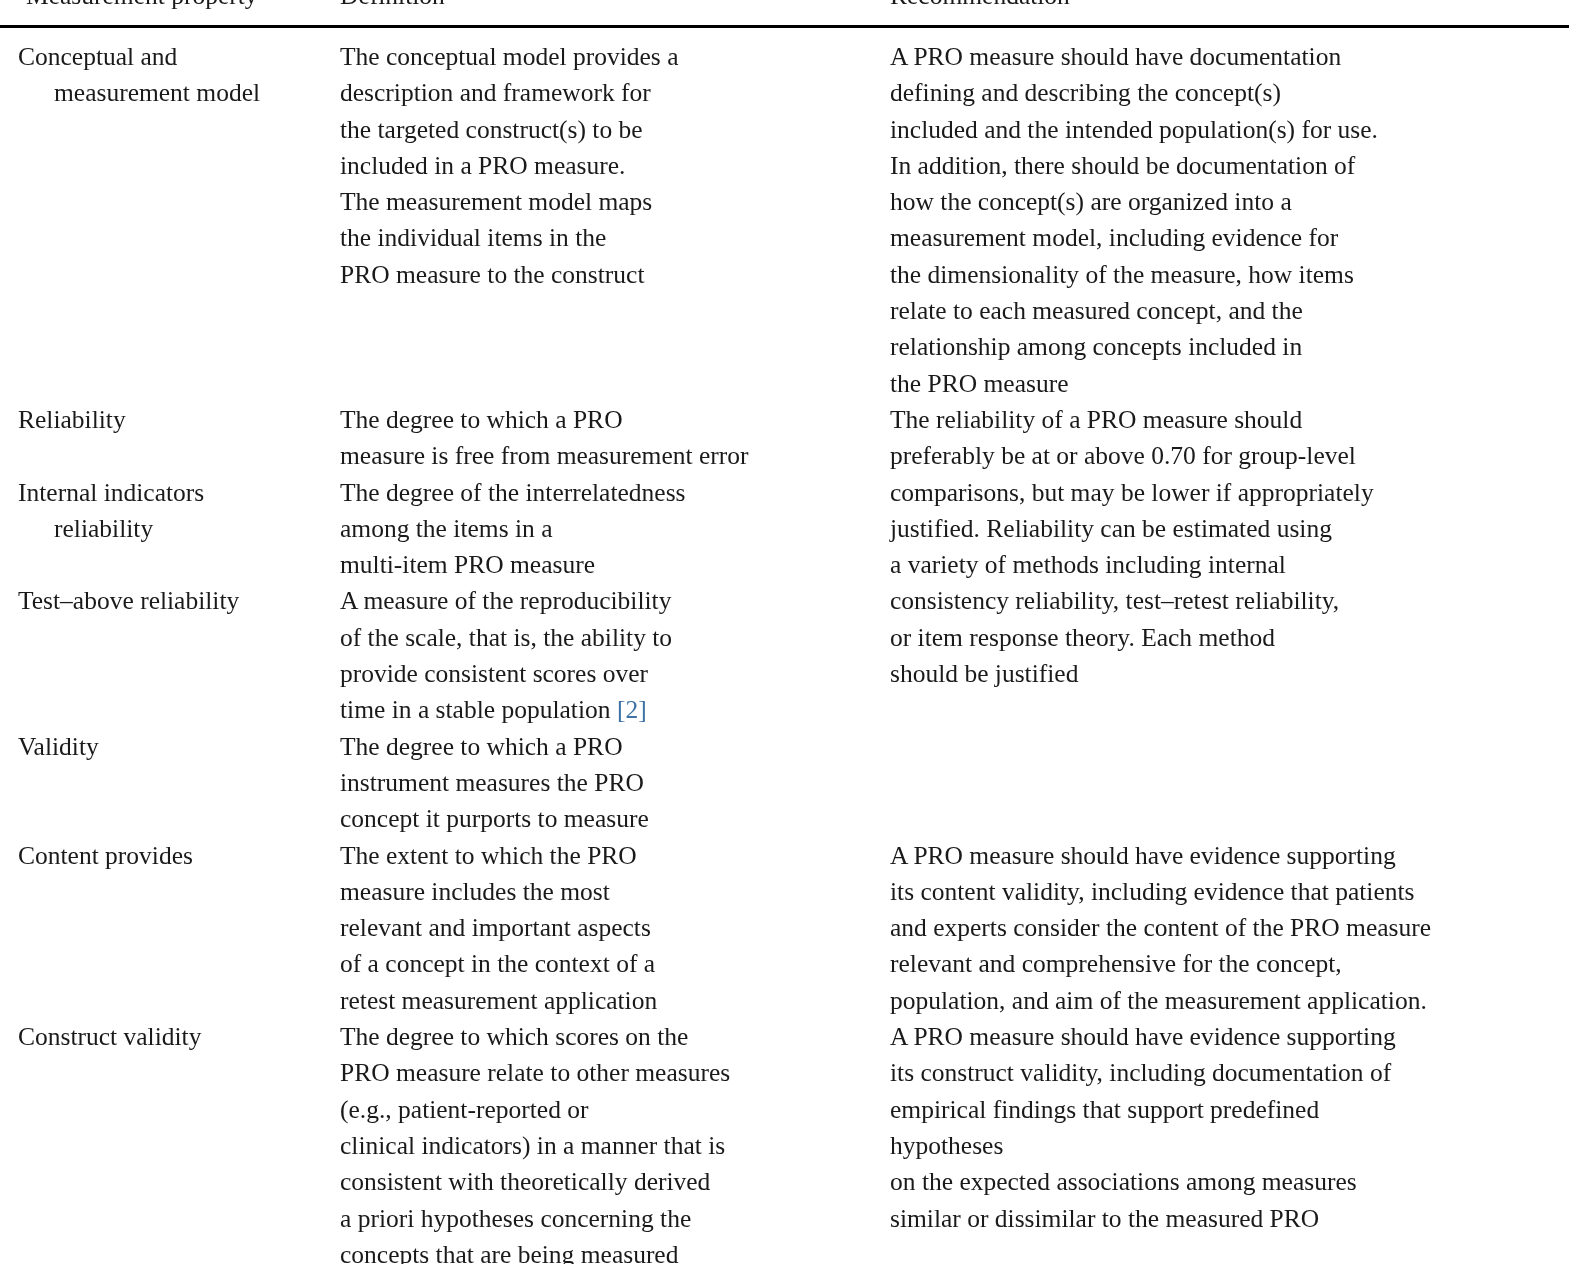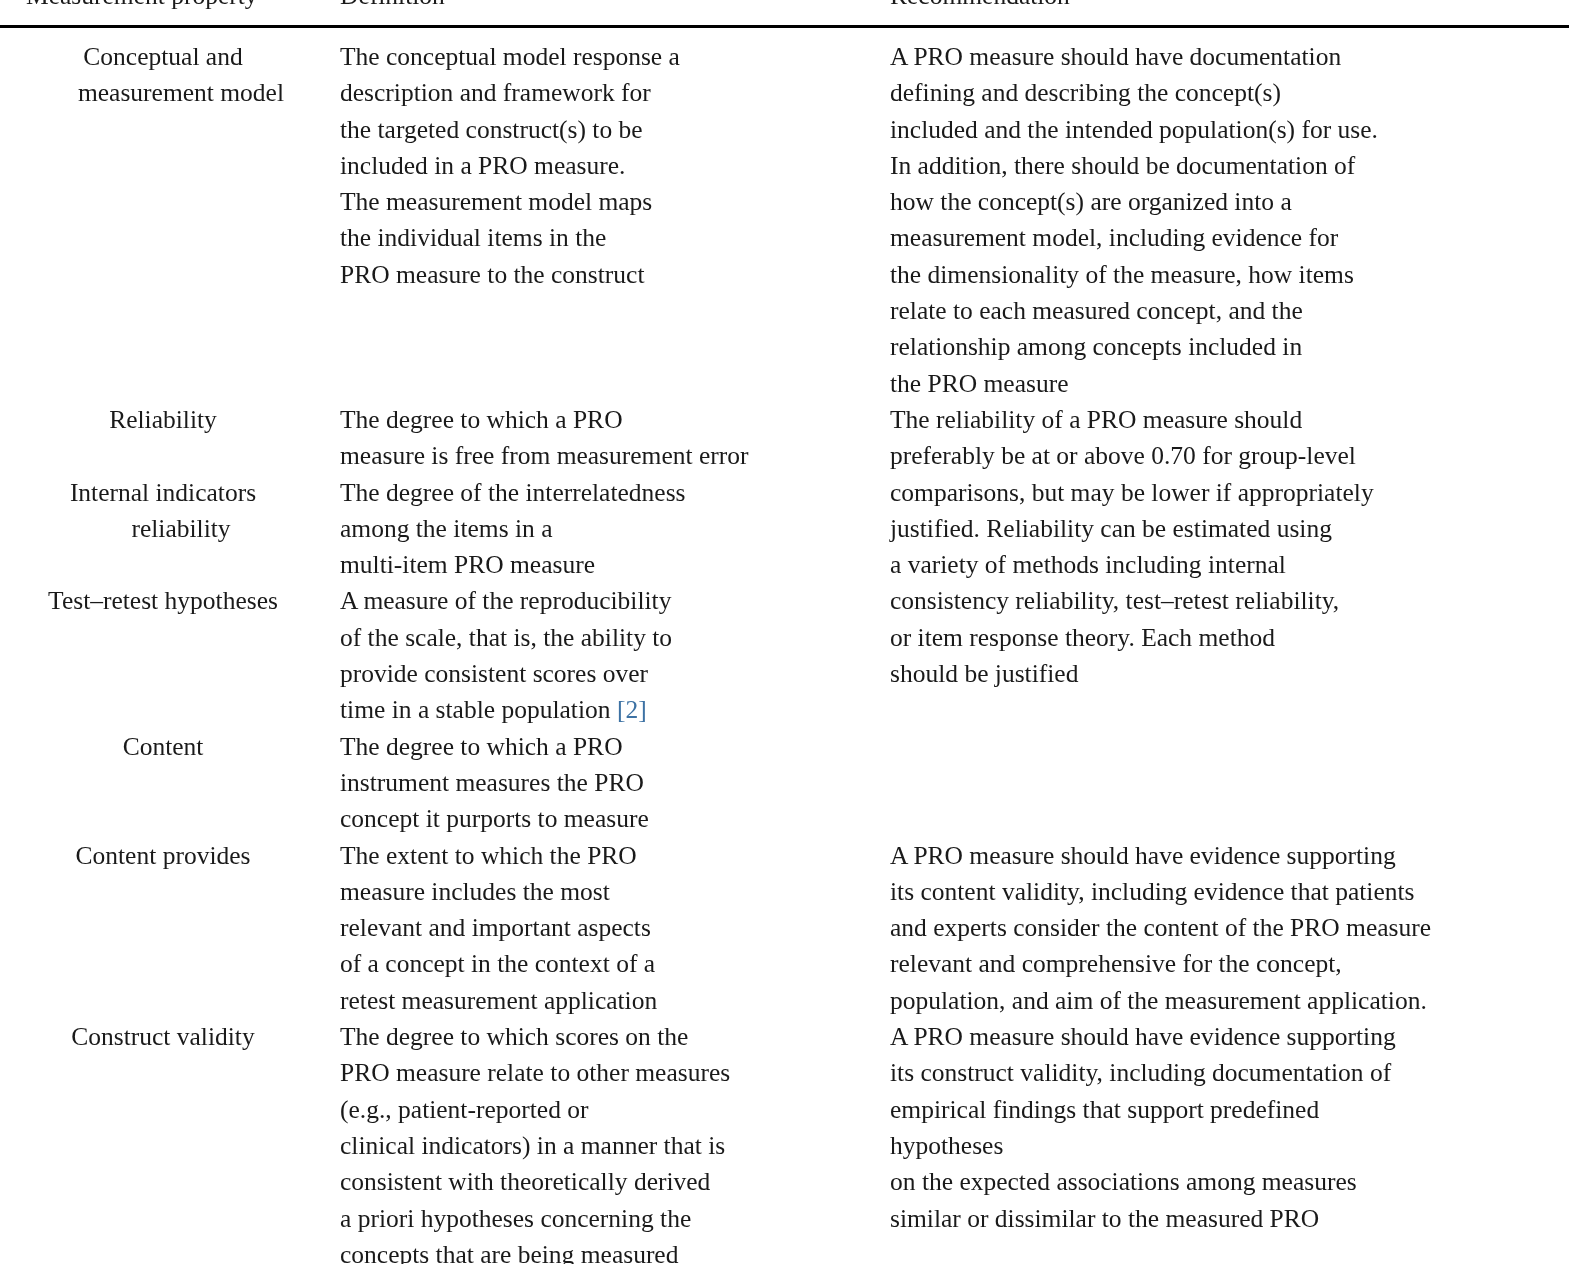--- a/index.html
+++ b/index.html
@@ -54,21 +54,20 @@
     vertical-align: top;
     padding: 0;
     border: none;
     white-space: pre-line;
   }
 
   td.col-prop {
     padding-left: 54px;
     text-indent: -36px;   
     padding-right: 12px;
-    text-align: center;
   }
   td.col-def {
     padding-left: 20px;
     padding-right: 10px;
   }
   td.col-rec {
     padding-left: 26px;
     padding-right: 2px;
   }
 
@@ -94,21 +93,21 @@
         <th class="col-prop">Measurement property</th>
         <th class="col-def">Definition</th>
         <th class="col-rec">Recommendation</th>
       </tr>
     </thead>
     <tbody>
 
       <tr class="spacer-top">
         <td class="col-prop">Conceptual and
 measurement model</td>
-        <td class="col-def">The conceptual model response a
+        <td class="col-def">The conceptual model provides a
 description and framework for
 the targeted construct(s) to be
 included in a PRO measure.
 The measurement model maps
 the individual items in the
 PRO measure to the construct</td>
         <td class="col-rec">A PRO measure should have documentation
 defining and describing the concept(s)
 included and the intended population(s) for use.
 In addition, there should be documentation of
@@ -136,29 +135,29 @@
 
       <tr>
         <td class="col-prop">Internal indicators
 reliability</td>
         <td class="col-def">The degree of the interrelatedness
 among the items in a
 multi-item PRO measure</td>
       </tr>
 
       <tr>
-        <td class="col-prop">Test–retest hypotheses</td>
+        <td class="col-prop">Test–above reliability</td>
         <td class="col-def"><span>A measure of the reproducibility
 of the scale, that is, the ability to
 provide consistent scores over
 time in a stable population </span><span class="cite">[2]</span></td>
       </tr>
 
       <tr>
-        <td class="col-prop">Content</td>
+        <td class="col-prop">Validity</td>
         <td class="col-def">The degree to which a PRO
 instrument measures the PRO
 concept it purports to measure</td>
         <td class="col-rec"></td>
       </tr>
 
       <tr>
         <td class="col-prop">Content provides</td>
         <td class="col-def">The extent to which the PRO
 measure includes the most

